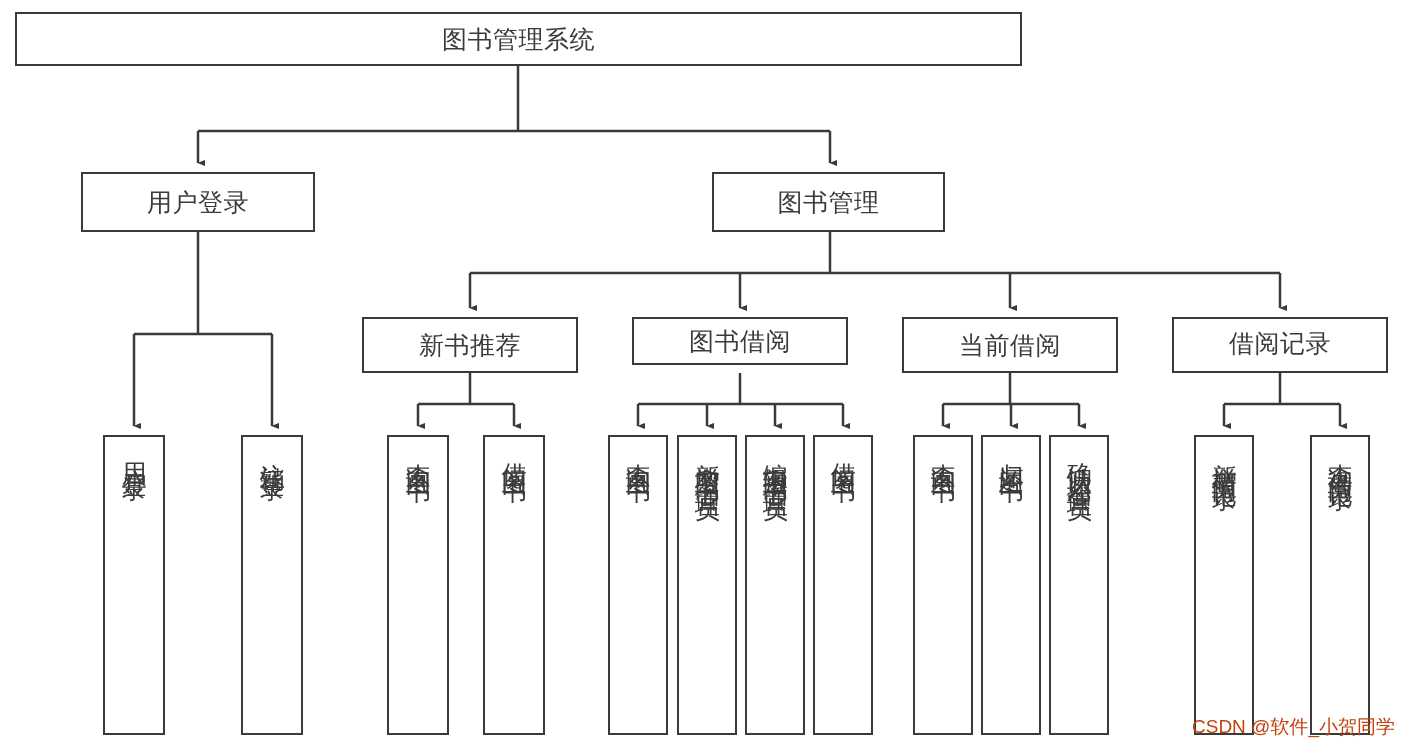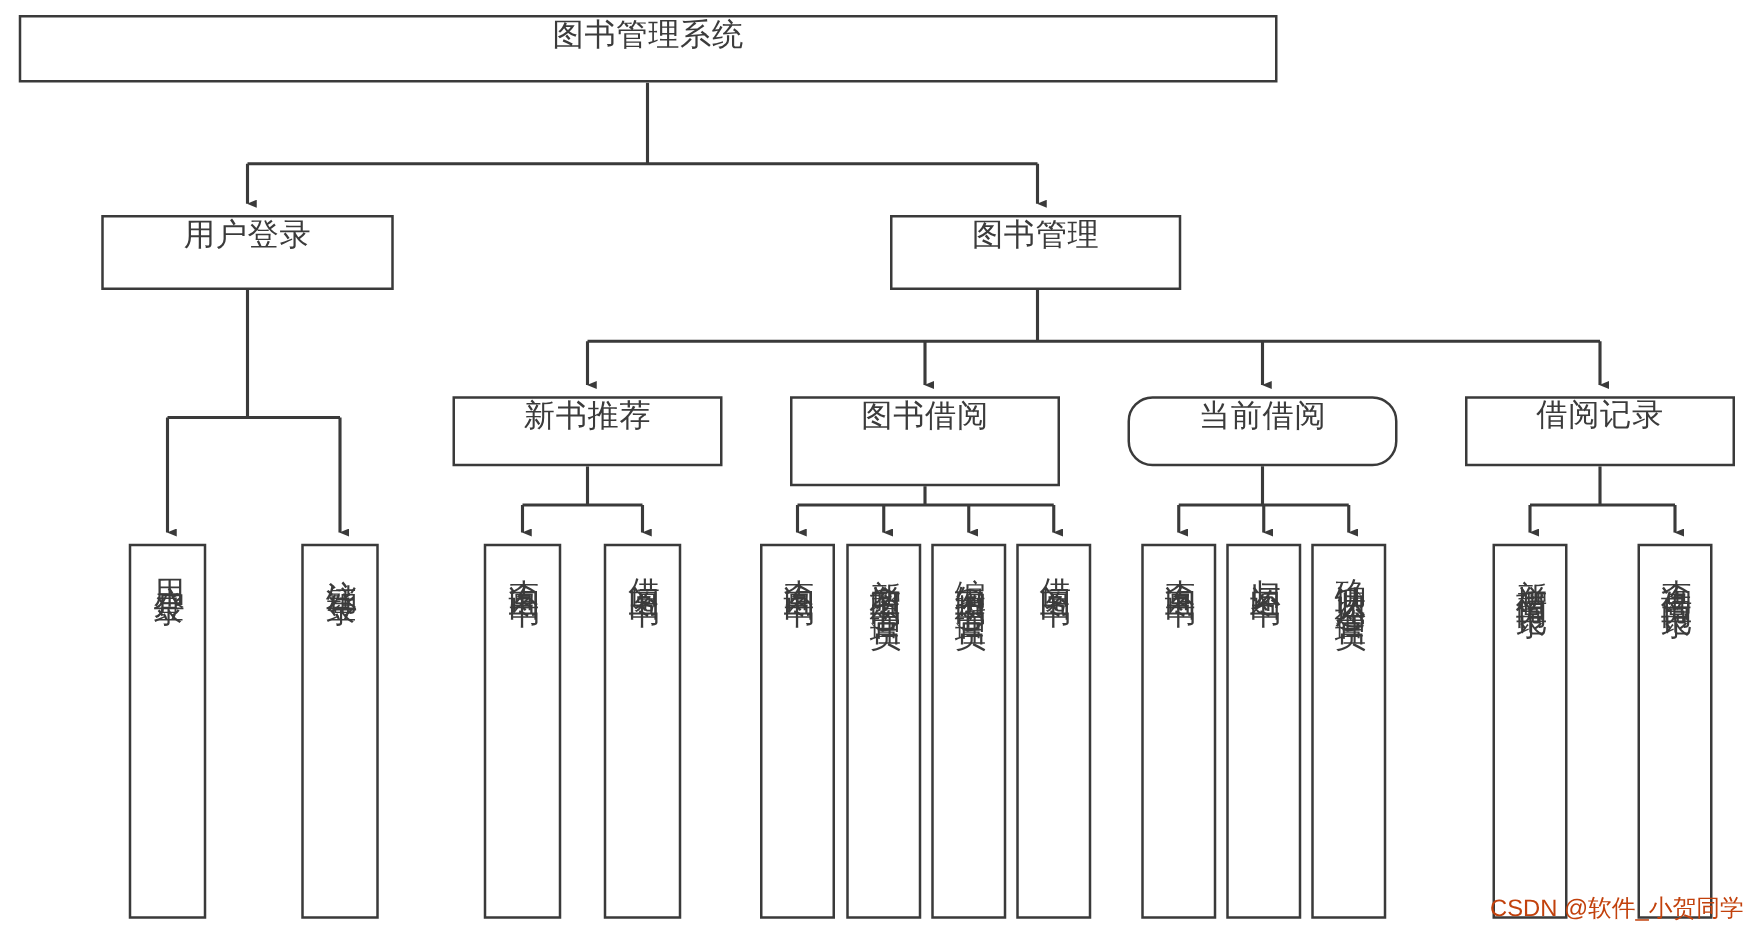--- a/index.html
+++ b/index.html
@@ -25,21 +25,21 @@
     width: 1405px;
     height: 747px;
     pointer-events: none;
   }
   .node {
     position: absolute;
     box-sizing: border-box;
     border: 2.5px solid #3a3a3a;
     background: #ffffff;
     display: flex;
-    align-items: flex-start;
+    align-items: center;
     justify-content: center;
     color: #3b3b3b;
     z-index: 2;
   }
   .node-label {
     display: block;
     color: #3b3b3b;
     line-height: 1.16;
     letter-spacing: 0.5px;
     white-space: pre;
@@ -134,24 +134,24 @@
   <div class="node horiz" style="left:81px; top:172px; width:234px; height:60px;">
     <span class="node-label">用户登录</span>
   </div>
   <div class="node horiz" style="left:362px; top:317px; width:216px; height:56px;">
     <span class="node-label">新书推荐</span>
   </div>
 
   <div class="node horiz" style="left:712px; top:172px; width:233px; height:60px;">
     <span class="node-label">图书管理</span>
   </div>
-  <div class="node horiz" style="left:632px; top:317px; width:216px; height:72px;">
+  <div class="node horiz" style="left:632px; top:317px; width:216px; height:48px;">
     <span class="node-label">图书借阅</span>
   </div>
-  <div class="node horiz" style="left:902px; top:317px; width:216px; height:56px;border-radius:20px;">
+  <div class="node horiz" style="left:902px; top:317px; width:216px; height:56px;">
     <span class="node-label">当前借阅</span>
   </div>
   <div class="node horiz" style="left:1172px; top:317px; width:216px; height:56px;font-family:Liberation Mono, monospace;">
     <span class="node-label">借阅记录</span>
   </div>
 
   <div class="node vert" style="left:103px; top:435px; width:62px; height:300px;">
     <span class="node-label">用户登录</span>
   </div>
   <div class="node vert" style="left:241px; top:435px; width:62px; height:300px;">

